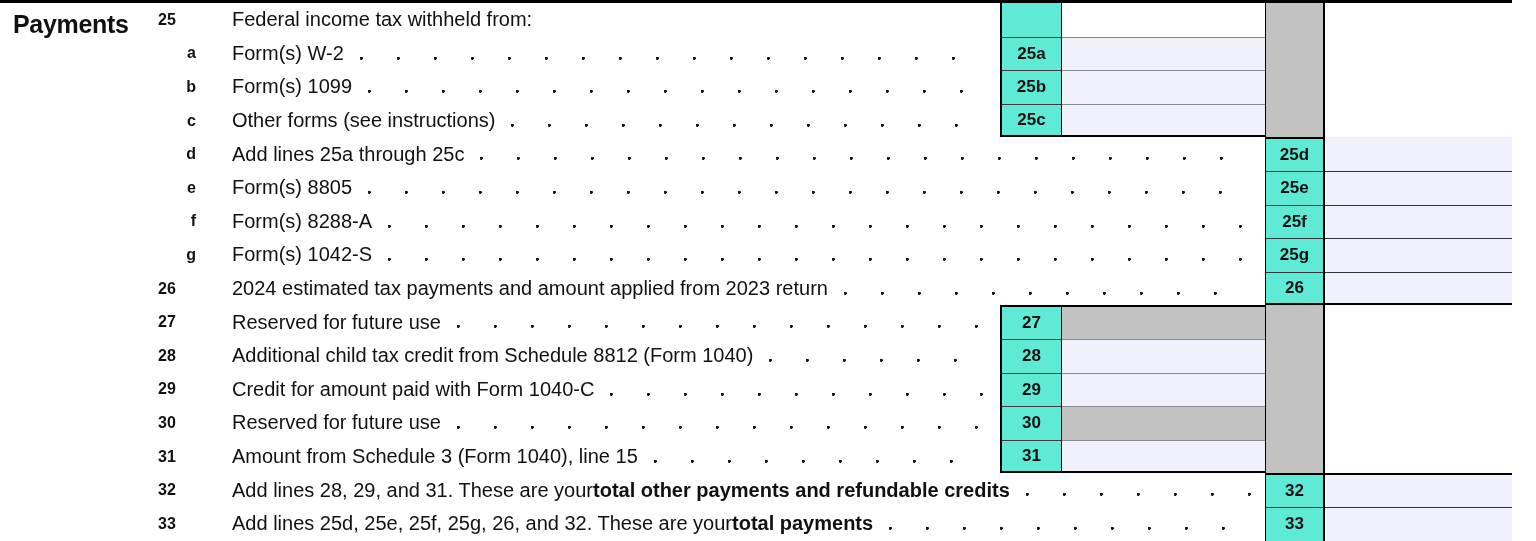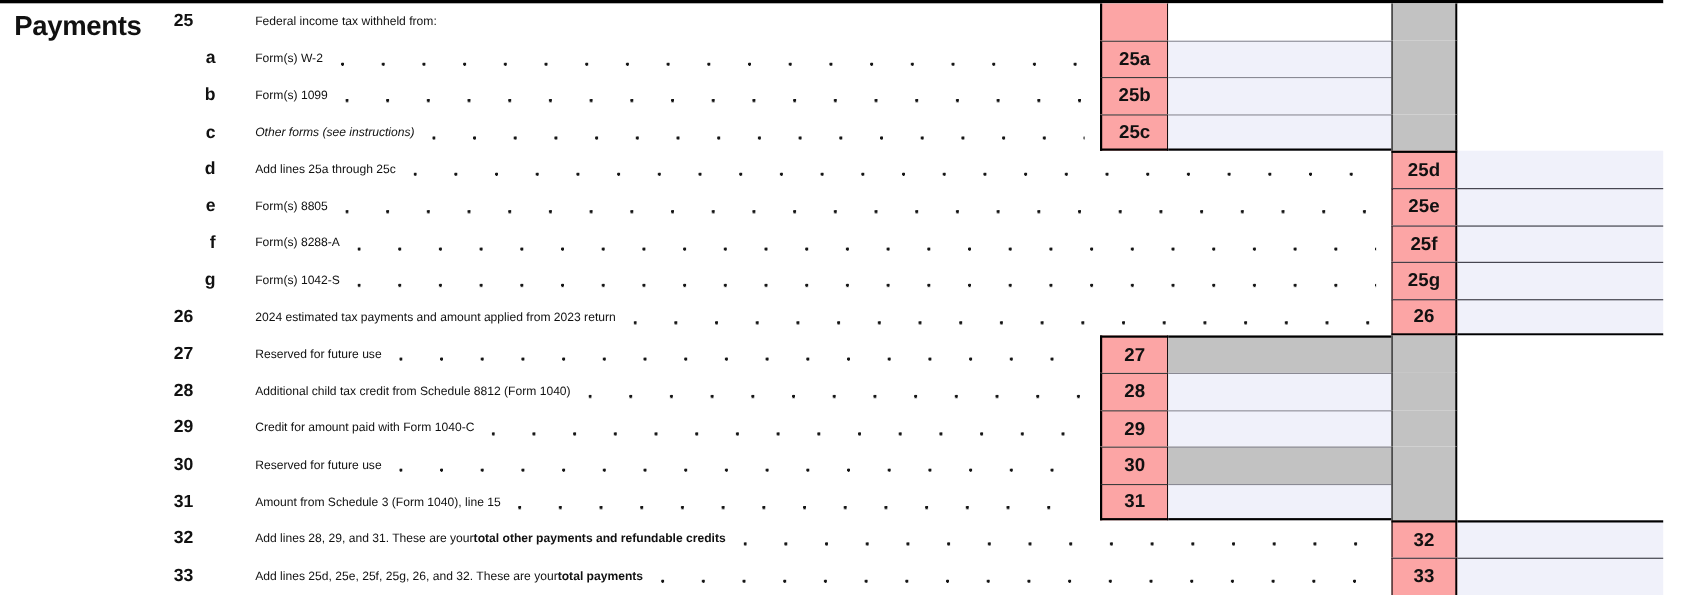--- a/index.html
+++ b/index.html
@@ -14,34 +14,34 @@
     position:absolute; left:13px; top:7px;
     font-size:25px; font-weight:bold; letter-spacing:-0.3px;
   }
   .row { display:grid; grid-template-columns:208px 792px 62px 203px 60px 211px; height:33.6px; }
   .row > div { box-sizing:border-box; min-width:0; }
 
   .num { font-weight:bold; font-size:16px; display:flex; align-items:center; }
   .num.number { padding-left:158px; }
   .num.letter { justify-content:flex-end; padding-right:12px; }
 
-  .textcell { display:flex; align-items:center; font-size:11px; padding-left:24px; overflow:hidden; white-space:nowrap; }
+  .textcell { display:flex; align-items:center; font-size:20px; padding-left:24px; overflow:hidden; white-space:nowrap; }
   .textcell.wide { grid-column:2 / span 3; }
   .textcell .bold-part { font-weight:bold; }
   .leader {
     flex:1 1 auto; align-self:stretch; margin:0 14px 0 16px;
     background-image:radial-gradient(circle at 1.4px 1.4px, #141414 1.35px, transparent 1.6px);
     background-size:37px 3px; background-repeat:repeat-x;
     background-position:0 20px;
   }
 
   .boxlabel {
     border-left:2px solid #000; border-right:1px solid #000;
     display:flex; align-items:center; justify-content:center;
-    font-weight:bold; font-size:17px; background:#fca5a5;
+    font-weight:bold; font-size:17px; background:#5eead4;
   }
   .outercell { border-left:1.5px solid #000; border-right:2px solid #000; }
   .outercell.boxlabel { border-left:1.5px solid #000; border-right:2px solid #000; }
   .outercell.shaded { background:var(--reserved); }
 
   .fill-input { background:var(--input); }
   .fill-reserved { background:var(--reserved); }
   .fill-none { background:#fff; }
 
   
@@ -85,21 +85,21 @@
           <div class="leader"></div>
         </div>
         <div class="boxlabel bt1i">25b</div>
         <div class="fill-input bt1f"></div>
         <div class="outercell shaded"></div>
         <div class="fill-none"></div>
       </div>
       <div class="row">
         <div class="num letter">c</div>
         <div class="textcell">
-          <div style="display: inline; font-style: italic;">Other forms (see instructions)</div>
+          <div style="display: inline;">Other forms (see instructions)</div>
           <div class="leader"></div>
         </div>
         <div class="boxlabel bt1i bb2">25c</div>
         <div class="fill-input bt1f bb2"></div>
         <div class="outercell shaded"></div>
         <div class="fill-none"></div>
       </div>
       <div class="row">
         <div class="num letter">d</div>
         <div class="textcell wide">

